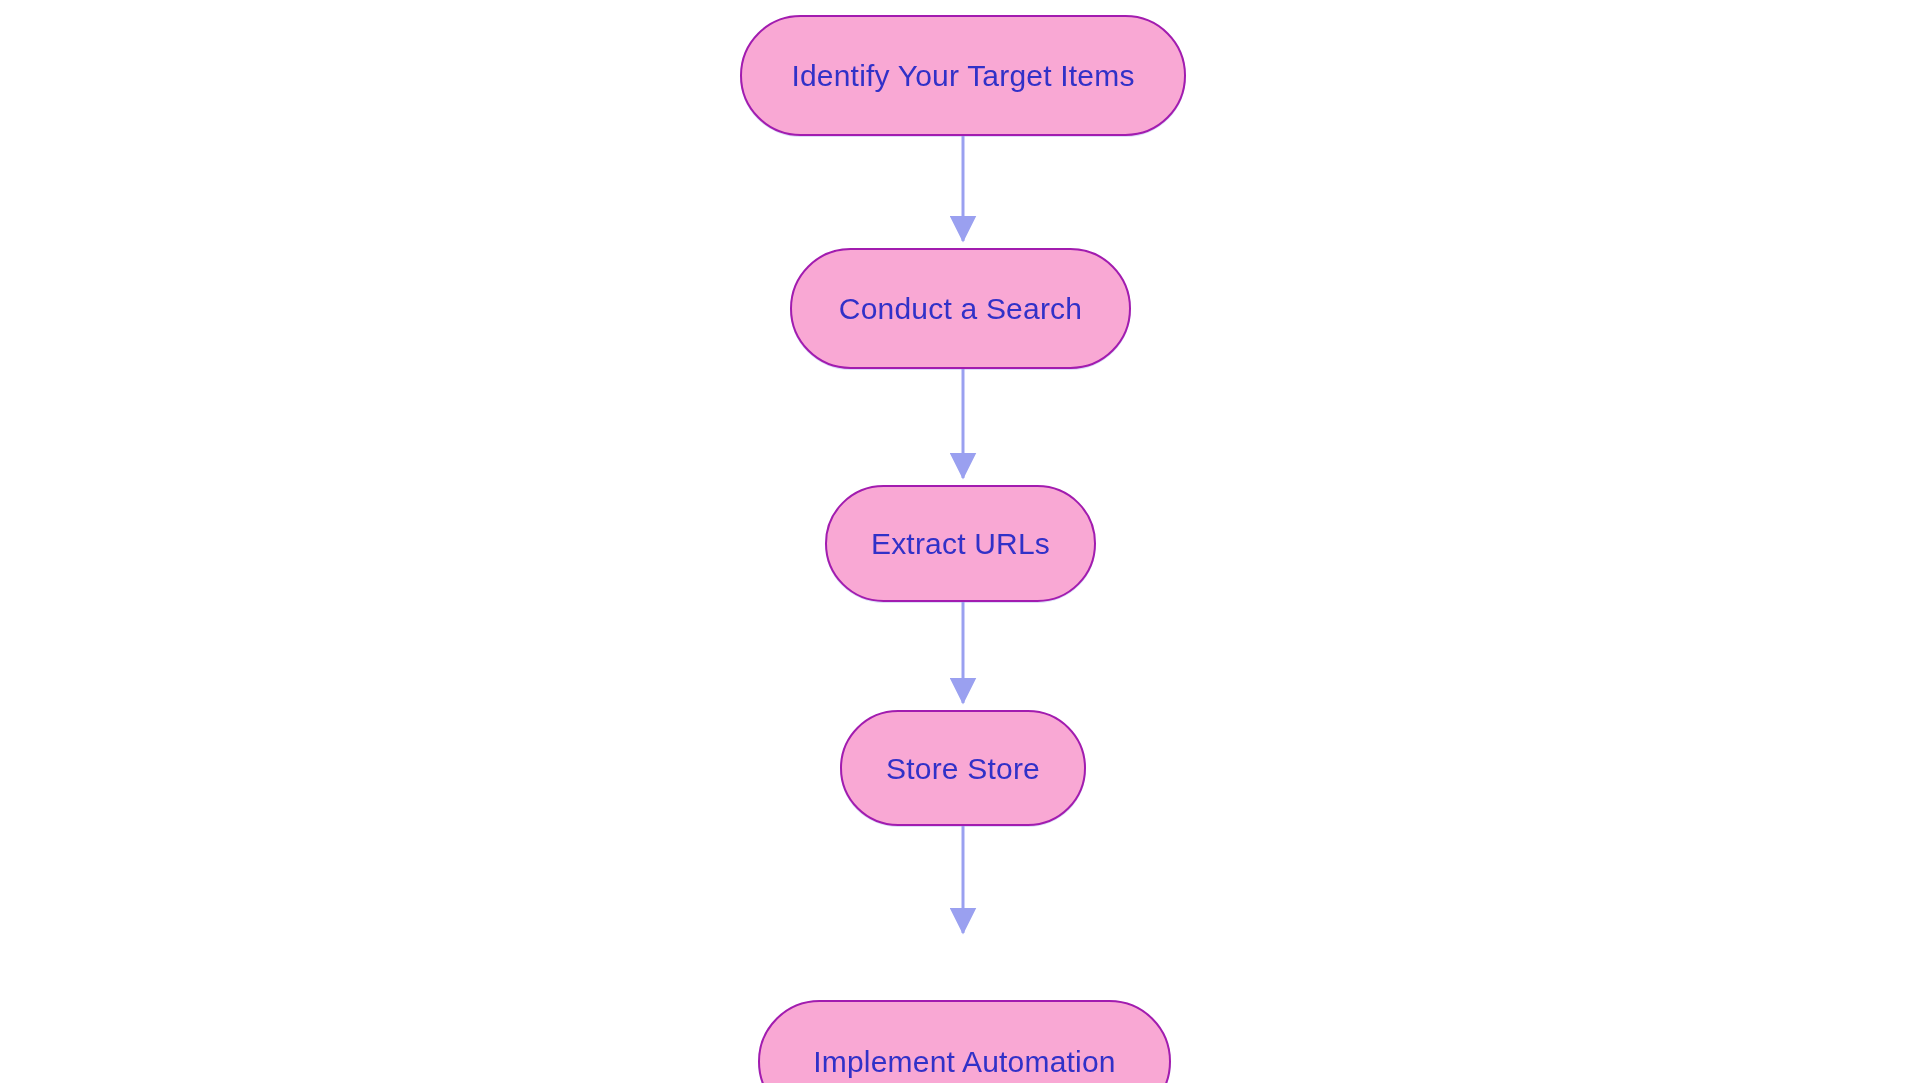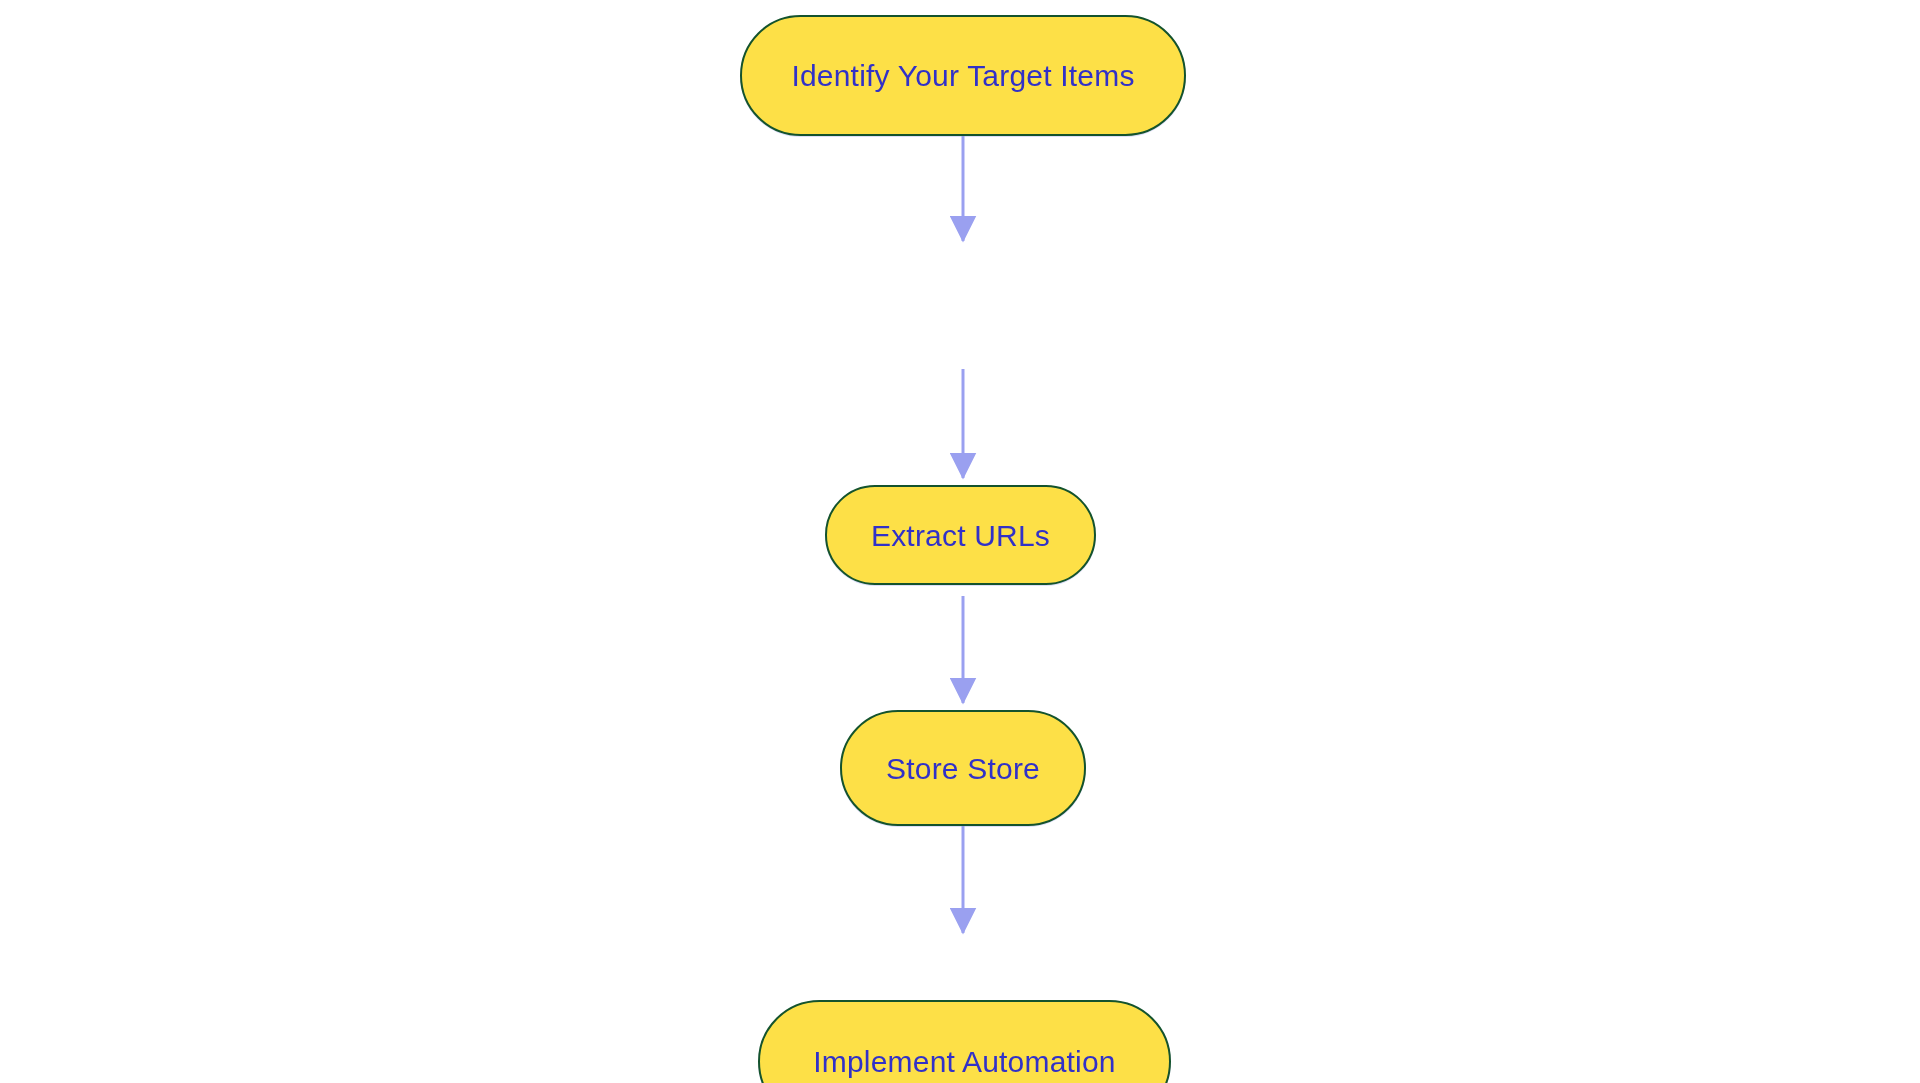--- a/index.html
+++ b/index.html
@@ -30,41 +30,41 @@
     height: 1083px;
     pointer-events: none;
   }
 
   .flow-node {
     position: absolute;
     box-sizing: border-box;
     display: flex;
     align-items: center;
     justify-content: center;
-    background: #fde047;
-    border: 2px solid #14532d;
+    background: #f9a8d4;
+    border: 2px solid #a21caf;
     border-radius: 9999px;
     box-shadow: 0 1px 0 rgba(154,160,240,0.35);
   }
 
   .flow-node-label {
     color: #3131c8;
     font-family: "Liberation Sans", sans-serif;
     font-size: 30px;
     font-weight: 400;
     letter-spacing: 0.2px;
     line-height: 1.1;
     white-space: nowrap;
     text-align: center;
   }
 
   
   #node-0 { left: 740px; top: 15px;  width: 446px; height: 121px; }
   #node-1 { left: 790px; top: 248px; width: 341px; height: 121px; }
-  #node-2 { left: 825px; top: 485px; width: 271px; height: 100px; justify-content: center; }
+  #node-2 { left: 825px; top: 485px; width: 271px; height: 117px; justify-content: center; }
   #node-3 { left: 840px; top: 710px; width: 246px; height: 116px; }
   #node-4 { left: 758px; top: 956px; width: 413px; height: 123px; margin-top: 44px; }
 </style>
 </head>
 <body>
 
 <div id="flowchart-canvas">
 
   <svg class="edge-layer" viewBox="0 0 1920 1083" width="1920" height="1083" xmlns="http://www.w3.org/2000/svg">
     <defs>
@@ -87,20 +87,23 @@
 
     <g>
       <line x1="963" y1="826" x2="963" y2="933" stroke="#9aa0f0" stroke-width="3" marker-end="url(#arrowhead)"></line>
     </g>
   </svg>
 
   <div class="flow-node" id="node-0">
     <span class="flow-node-label">Identify Your Target Items</span>
   </div>
 
+  <div class="flow-node" id="node-1">
+    <span class="flow-node-label">Conduct a Search</span>
+  </div>
 
   <div class="flow-node" id="node-2">
     <span class="flow-node-label">Extract URLs</span>
   </div>
 
   <div class="flow-node" id="node-3">
     <span class="flow-node-label">Store Store</span>
   </div>
 
   <div class="flow-node" id="node-4">

